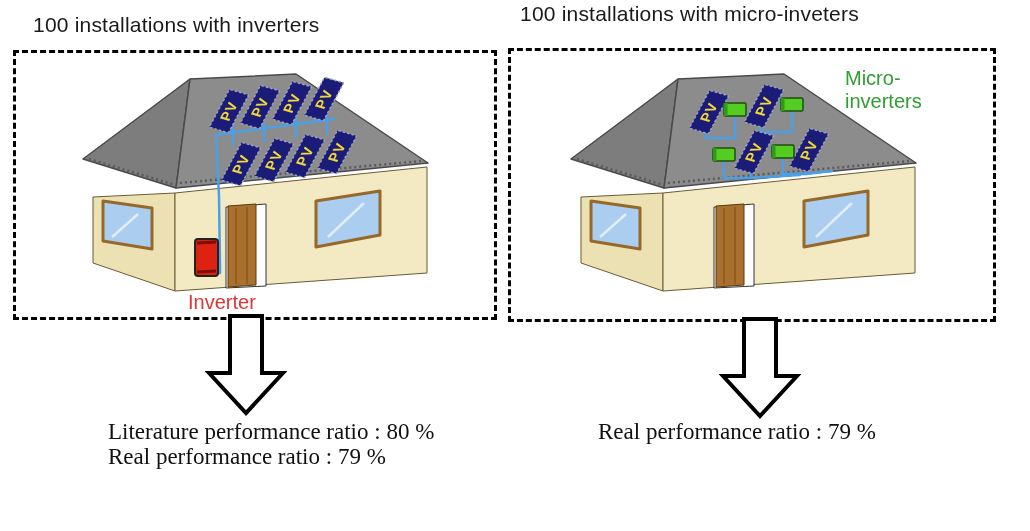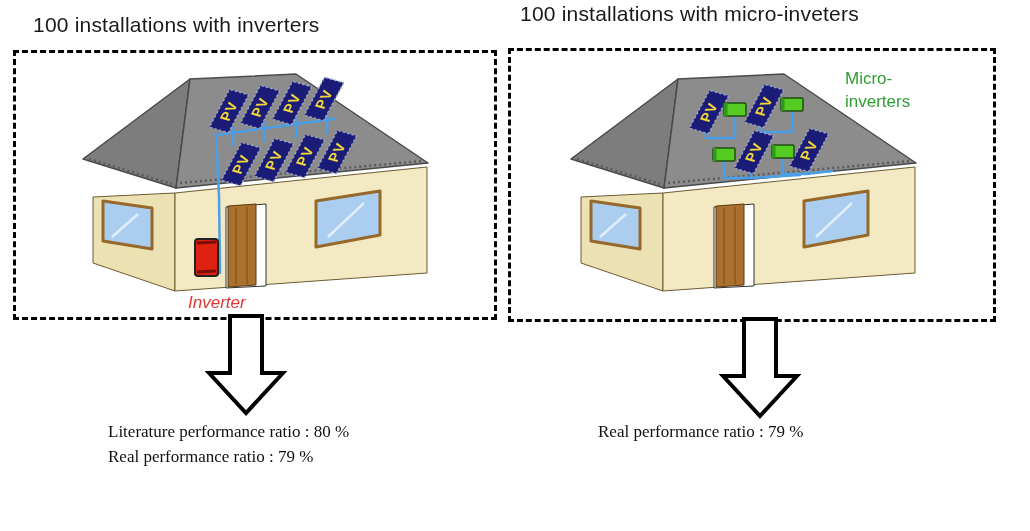--- a/index.html
+++ b/index.html
@@ -13,28 +13,28 @@
     letter-spacing:.2px;
   }
   #title-left{left:33px;top:13px;}
   #title-right{left:520px;top:2px;}
   .dashed-box{position:absolute;border:3px dashed var(--c-border);}
   #box-left{left:13px;top:50px;width:478px;height:264px;}
   #box-right{left:508px;top:48px;width:482px;height:268px;}
   .house{position:absolute;}
   #house-left{left:50px;top:8px;width:420px;height:252px;}
   #house-right{left:43px;top:10px;width:420px;height:252px;}
-  .device-label{position:absolute;font-size:17px;line-height:23px;white-space:nowrap;}
-  #label-inverter{left:172px;top:238px;color:var(--c-inverter-label);font-style:italic;}
+  .device-label{position:absolute;font-size:20px;line-height:23px;white-space:nowrap;}
+  #label-inverter{left:172px;top:238px;color:var(--c-inverter-label);}
   #label-micro{left:334px;top:16px;color:var(--c-micro-label);}
   .arrow{position:absolute;width:82px;height:104px;}
   #arrow-left{left:205px;top:313px;}
   #arrow-right{left:719px;top:316px;}
   .ratios{
-    position:absolute;font-family:"Liberation Serif",serif;font-size:17px;
+    position:absolute;font-family:"Liberation Serif",serif;font-size:23px;
     color:var(--c-ratio-text);line-height:25px;white-space:nowrap;
   }
   #ratios-left{left:108px;top:419px;}
   #ratios-right{left:598px;top:419px;}
 
   
   .wall-front{fill:var(--c-wall-front);stroke:#6b5b33;stroke-width:1;}
   .wall-left{fill:var(--c-wall-left);stroke:#6b5b33;stroke-width:1;}
   .roof-front{fill:var(--c-roof);stroke:#4a4a4a;stroke-width:1.5;stroke-linejoin:round;}
   .roof-left{fill:var(--c-roof-left);stroke:#4a4a4a;stroke-width:1.5;stroke-linejoin:round;}

